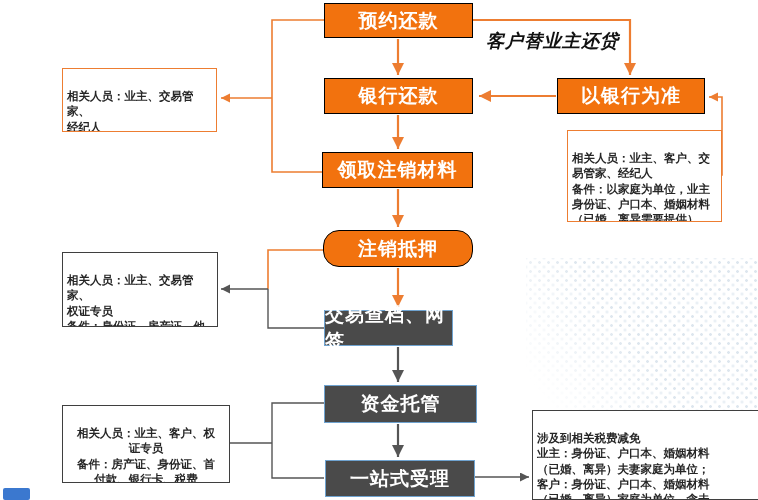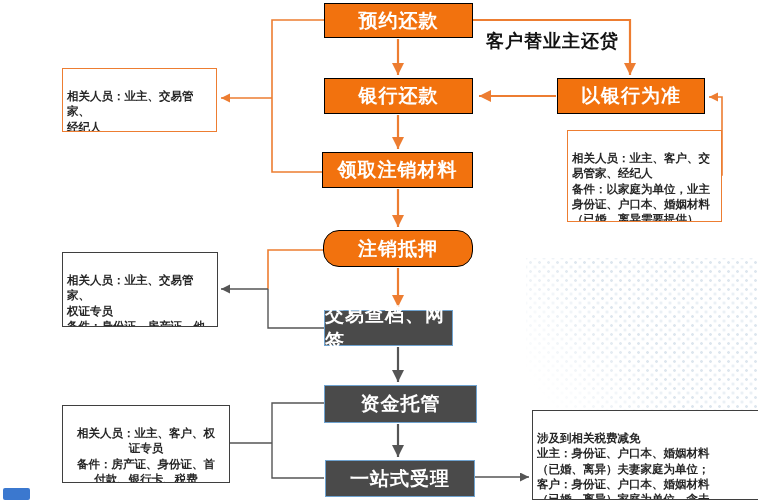--- a/index.html
+++ b/index.html
@@ -48,21 +48,21 @@
   }
   .note.orange{border:1.5px solid #ed7d31;}
   .note.dark{border:1.5px solid #3f3f3f;}
   #a1{left:62px; top:68px; width:155px;height:64px;}
   #a2{left:533px;top:130px;width:155px;height:92px;margin-left:34px;}
   #a3{left:62px; top:252px;width:156px;height:75px;}
   #a4{left:62px; top:405px;width:168px;height:78px;text-align:center;}
   #a5{left:532px;top:410px;width:252px;height:90px;}
   .edge-label{
     position:absolute;left:486px;top:29px;z-index:2;
-    font-size:18px;font-weight:bold;color:#111111;letter-spacing:1px;
+    font-size:18px;font-weight:bold;color:#111111;letter-spacing:1px;font-style:italic;
   }
   .corner-accent{
     position:absolute;left:3px;top:488px;width:27px;height:12px;
     background:#3b78cf;border-radius:2px;z-index:2;
   }
 </style>
 </head>
 <body>
 
 <div id="canvas">

